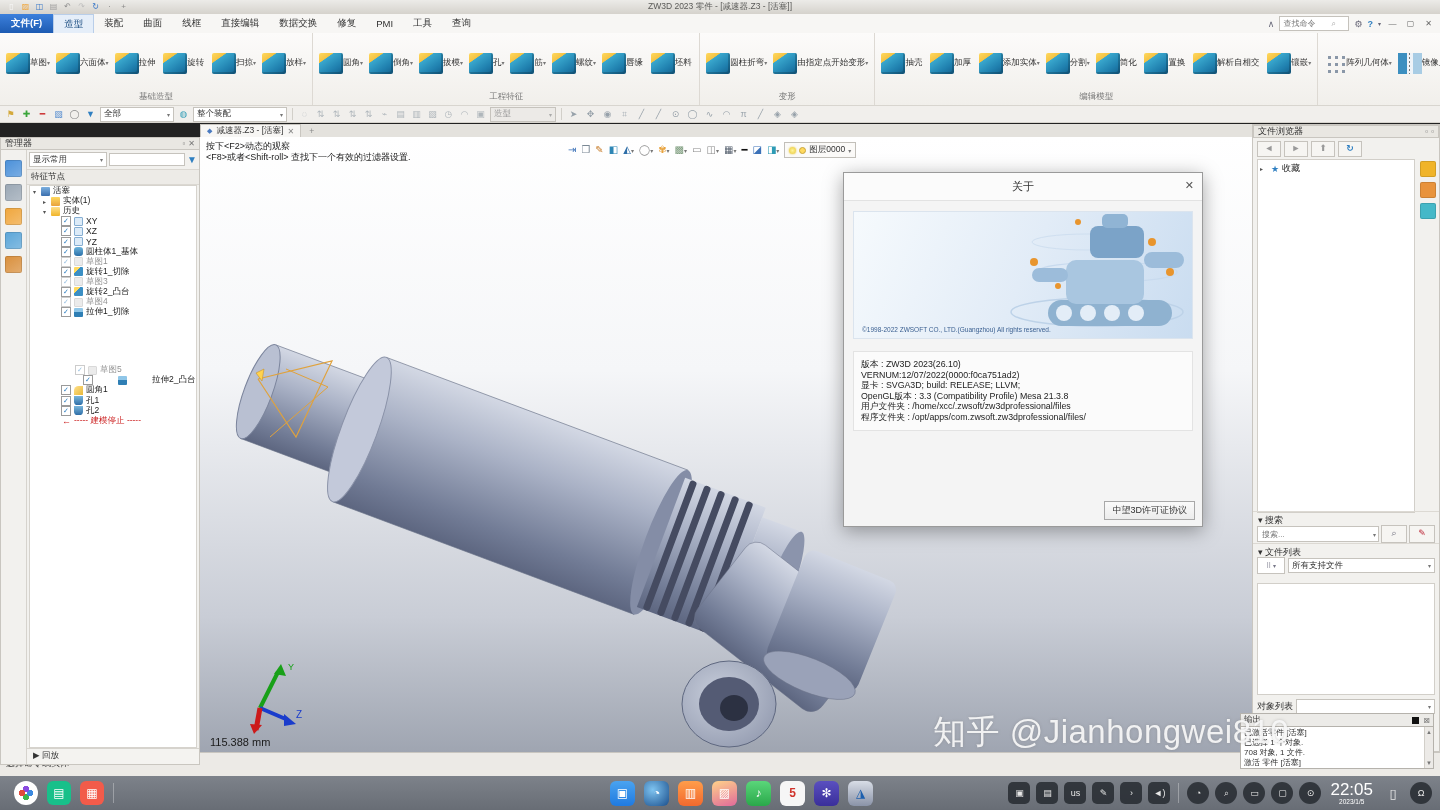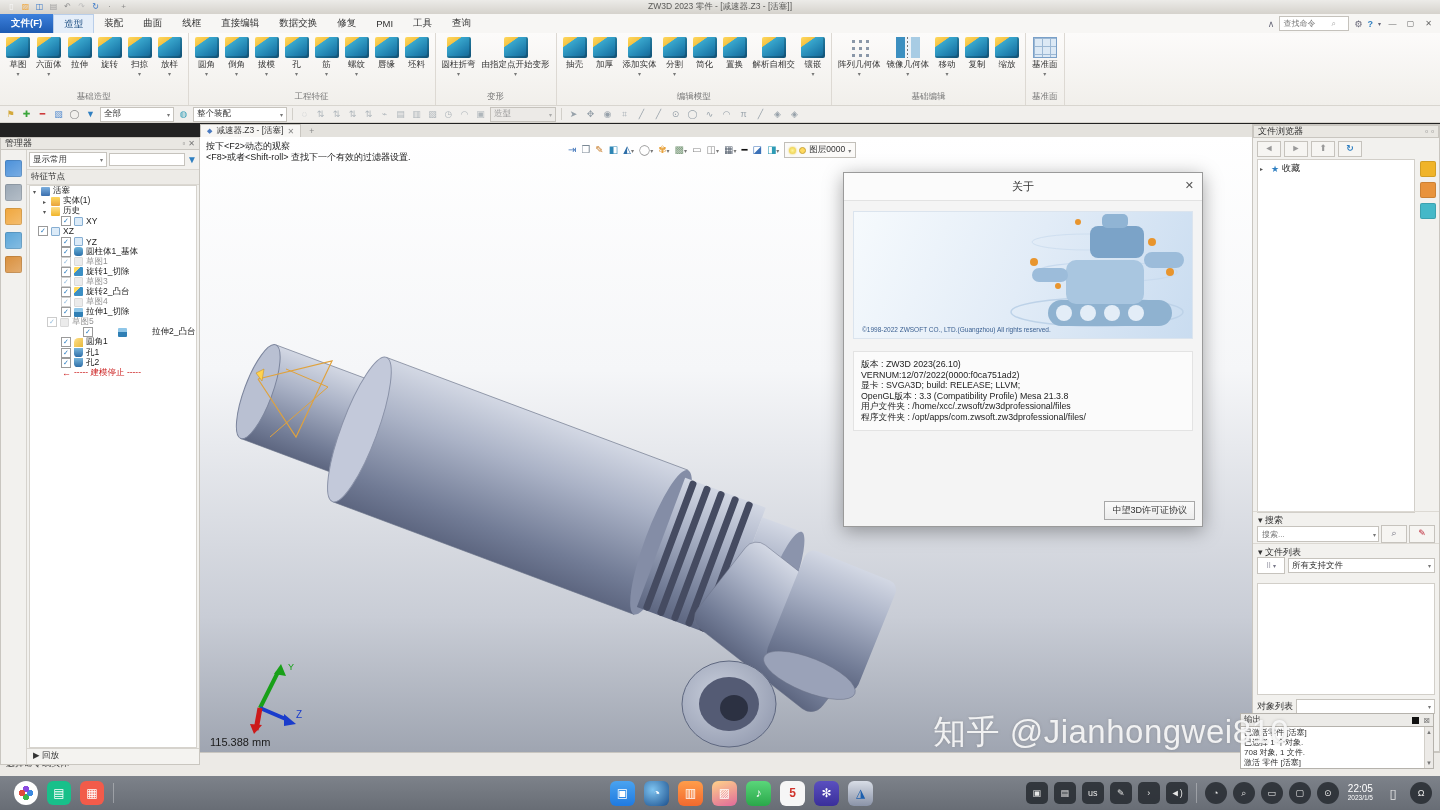--- a/index.html
+++ b/index.html
@@ -21,21 +21,21 @@
   .menu-right{margin-left:auto;display:flex;align-items:center;gap:5px;padding-right:5px;color:#666;}
   .cmd-search{width:62px;height:13px;border:1px solid #c5c2bc;background:#fff;display:flex;align-items:center;padding:0 3px;gap:2px;}
   .cmd-search input{border:none;outline:none;width:46px;font-size:8px;color:#555;padding:0;background:transparent;}
   .mr-ico{font-size:9px;color:#667;}
   .win-btn{width:13px;height:12px;font-size:8px;color:#666;text-align:center;line-height:12px;}
   
   .ribbon{position:absolute;left:0;top:33px;width:1440px;height:72px;
     background:linear-gradient(#fcfbfa,#f1efeb);border-bottom:1px solid #d8d5cf;display:flex;z-index:5;}
   .rb-group{display:flex;flex-direction:column;border-right:1px solid #ddd9d3;padding:1px 3px 0;}
   .rb-items{display:flex;flex:1;}
-  .rb-item{display:flex;flex-direction:column;align-items:center;padding:1px 3px 0;}
+  .rb-item{display:flex;flex-direction:row;align-items:center;padding:1px 3px 0;}
   .rb-icon{width:24px;height:21px;margin:2px 0 1px;}
   .ri-cube{background:linear-gradient(145deg,#ffd95e 0%,#f5c344 26%,#39a7cd 28%,#1f7fae 70%,#15618c 100%);
     border-radius:2px;box-shadow:inset -2px -2px 0 rgba(0,0,0,.18);}
   .ri-dots{width:22px;background-image:radial-gradient(circle,#b03a3a 1.6px,transparent 1.9px),
     radial-gradient(circle,#8a97a8 1.5px,transparent 1.8px);
     background-size:100% 100%,7px 7px;background-position:2px 15px,2px 1px;background-repeat:no-repeat,repeat;}
   .ri-mirror{background-image:repeating-linear-gradient(180deg,#777 0 2px,transparent 2px 4px),
     linear-gradient(90deg,#3c8fc0 0 9px,#eef3f8 9px 15px,#a8cce4 15px 24px);
     background-size:1px 100%,100% 100%;background-position:center,0 0;background-repeat:no-repeat,no-repeat;}
   .ri-datum{background-color:#dce9f5;border:1px solid #7aa0c8;box-sizing:border-box;
@@ -171,21 +171,21 @@
       radial-gradient(circle 3px at 16px 12px,#3c8ae0 3px,transparent 3.5px),
       radial-gradient(circle 3px at 12px 16px,#3cb54b 3px,transparent 3.5px);}
   .tb-sep{width:1px;height:20px;background:rgba(255,255,255,.3);margin:0 9px;}
   .apps{position:absolute;left:610px;display:flex;gap:9px;align-items:center;}
   .app-ico{width:25px;height:25px;border-radius:6px;display:flex;align-items:center;justify-content:center;color:#fff;font-size:12px;font-weight:bold;}
   .tray{position:absolute;right:8px;display:flex;gap:6px;align-items:center;}
   .tray-btn{width:22px;height:22px;border-radius:5px;background:rgba(38,42,48,.85);color:#e8e8e8;
     font-size:9px;display:flex;align-items:center;justify-content:center;}
   .tray-btn.round{border-radius:50%;}
   .clock{color:#fff;text-align:center;line-height:1;margin:0 3px;}
-  .clock .t{font-size:10px;}
+  .clock .t{font-size:17px;}
   .clock .d{font-size:6.5px;margin-top:1px;}
   
   .watermark{position:absolute;left:933px;top:710px;font-size:33px;color:rgba(248,248,248,.92);
     z-index:100;letter-spacing:.5px;text-shadow:0 0 3px rgba(110,110,110,.35);white-space:nowrap;}
 </style>
 </head>
 <body>
 
 <div class="titlebar">
   <div class="qa">
@@ -511,21 +511,21 @@
             <span class="arrow">▾</span>
             <span class="ticon ti-folder"></span>
             <span class="tlabel">历史</span>
           </div>
           <div class="tree-row" style="padding-left: 23px;">
             <span class="arrow">&nbsp;</span>
             <span class="cb">✓</span>
             <span class="ticon ti-plane"></span>
             <span class="tlabel">XY</span>
           </div>
-          <div class="tree-row" style="">
+          <div class="tree-row" style="padding-left: 23px;">
             <span class="arrow">&nbsp;</span>
             <span class="cb">✓</span>
             <span class="ticon ti-plane"></span>
             <span class="tlabel">XZ</span>
           </div>
           <div class="tree-row" style="padding-left: 23px;">
             <span class="arrow">&nbsp;</span>
             <span class="cb">✓</span>
             <span class="ticon ti-plane"></span>
             <span class="tlabel">YZ</span>
@@ -565,21 +565,21 @@
             <span class="cb">✓</span>
             <span class="ticon ti-sketch"></span>
             <span class="tlabel">草图4</span>
           </div>
           <div class="tree-row" style="padding-left: 23px;">
             <span class="arrow">&nbsp;</span>
             <span class="cb">✓</span>
             <span class="ticon ti-extrude"></span>
             <span class="tlabel">拉伸1_切除</span>
           </div>
-          <div class="tree-row gray" style="padding-left: 9px;">
+          <div class="tree-row gray" style="padding-left: 37px; margin-top: 48px;">
             <span class="arrow">&nbsp;</span>
             <span class="cb">✓</span>
             <span class="ticon ti-sketch"></span>
             <span class="tlabel">草图5</span>
           </div>
           <div class="tree-row" style="padding-left: 23px; gap: 22px;">
             <span class="arrow">&nbsp;</span>
             <span class="cb">✓</span>
             <span class="ticon ti-extrude"></span>
             <span class="tlabel">拉伸2_凸台</span>

